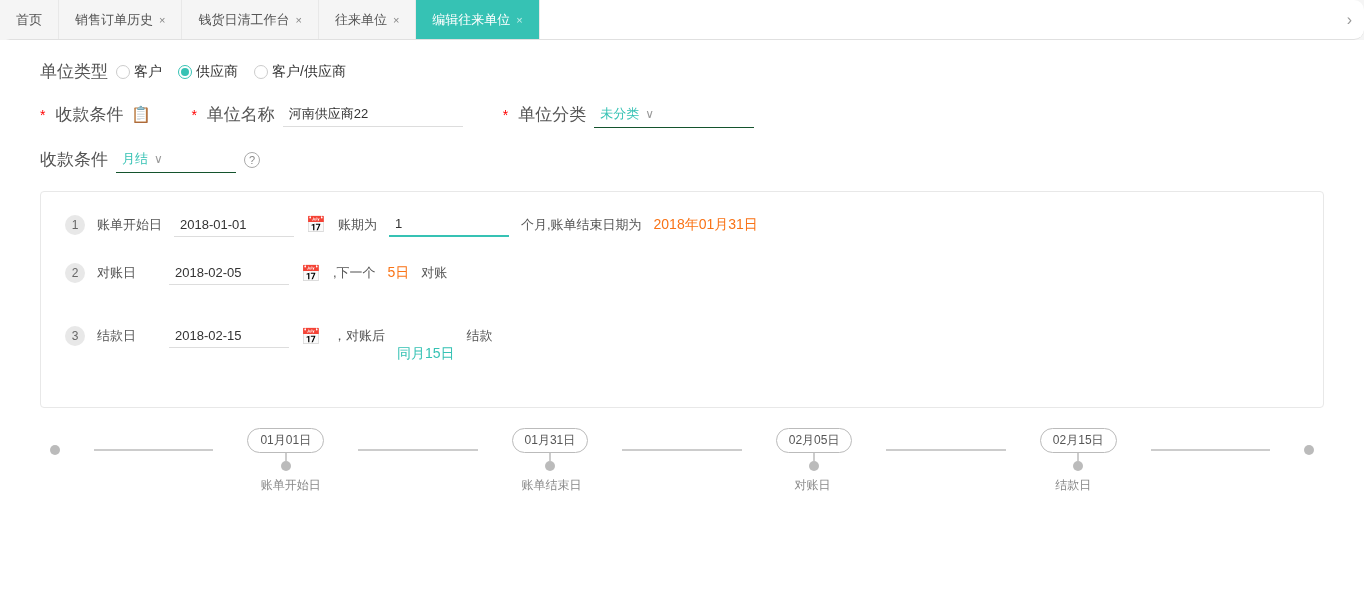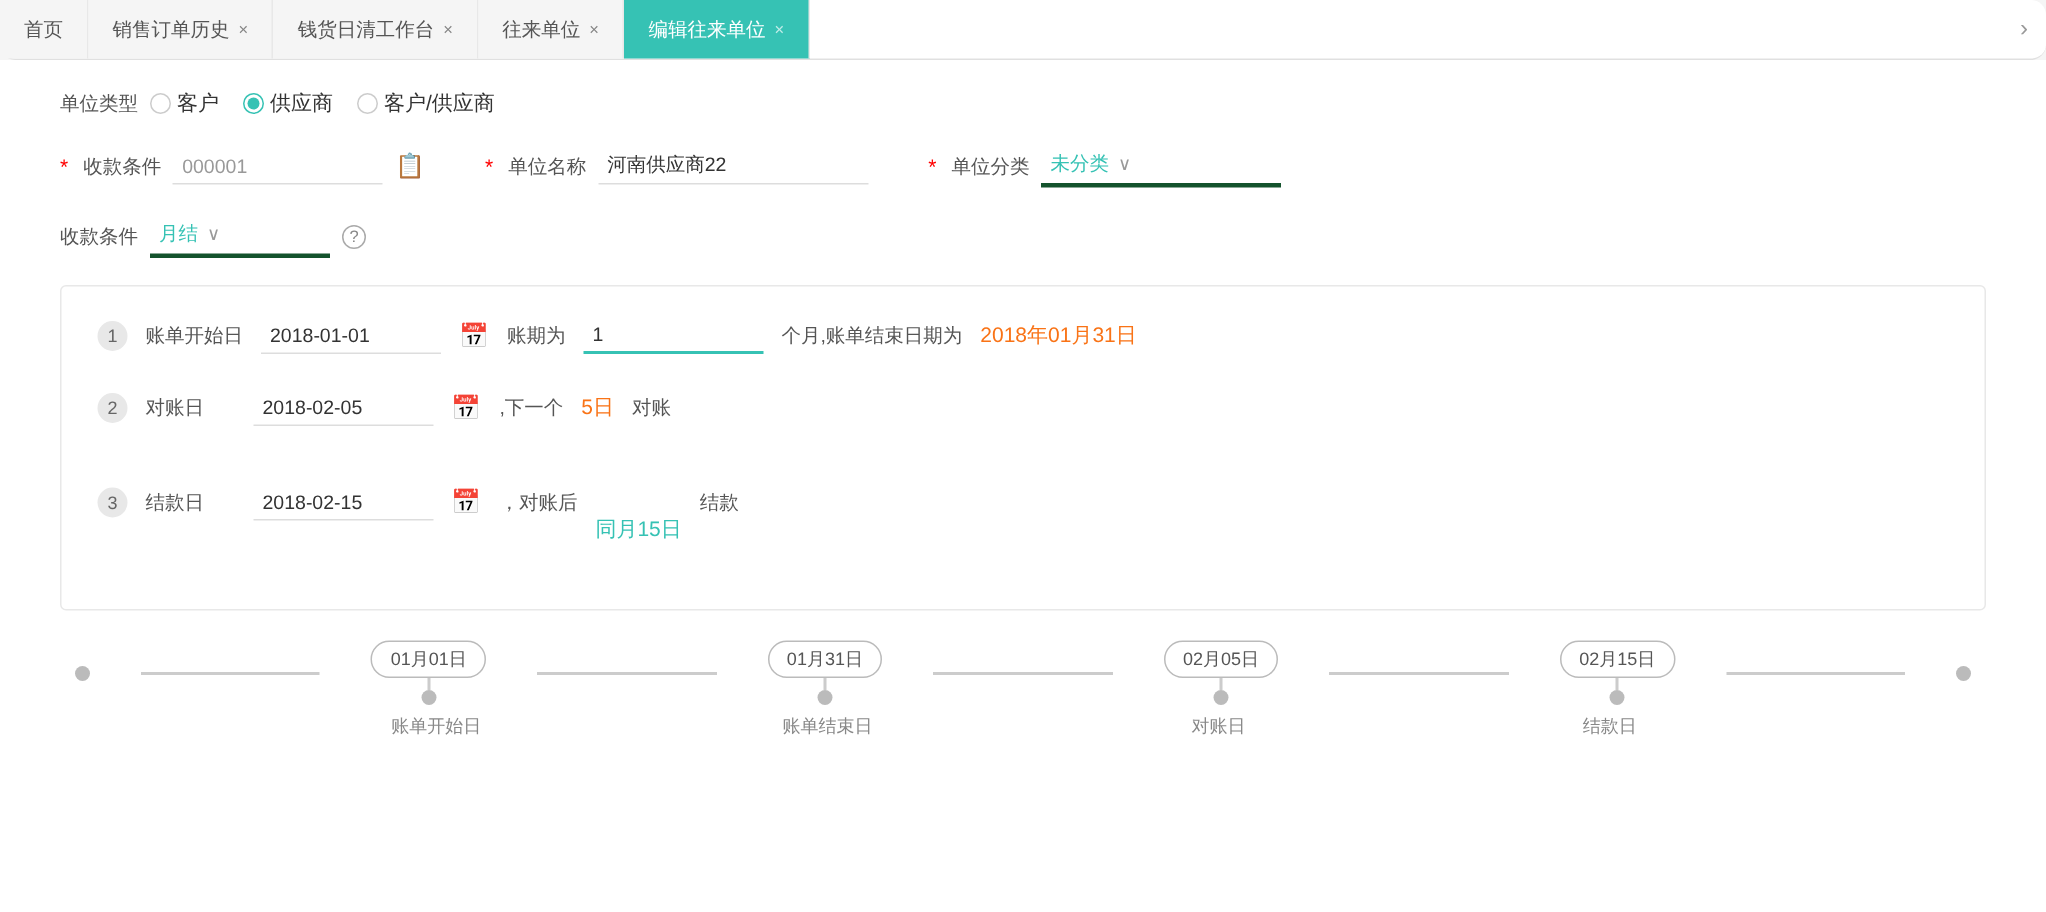--- a/index.html
+++ b/index.html
@@ -70,21 +70,21 @@
 
     .form-field {
       display: flex;
       align-items: center;
       gap: 8px;
     }
 
     .field-label {
       color: #555;
       white-space: nowrap;
-      font-size: 13px;
+      font-size: 17px;
     }
 
     .required-star {
       color: #f00;
       margin-right: 2px;
     }
 
     
     .radio-group {
       display: flex;
@@ -142,21 +142,21 @@
     .calendar-icon {
       color: #36c2b4;
       cursor: pointer;
       font-size: 16px;
     }
 
     
     .dropdown-field {
       display: flex;
       align-items: center;
-      border-bottom: 3px solid #14532d;
+      border-bottom: 1px solid #14532d;
       padding: 4px 6px;
       min-width: 120px;
       cursor: pointer;
       gap: 6px;
     }
     .dropdown-value {
       color: #36c2b4;
       font-size: 13px;
     }
     .dropdown-arrow {
@@ -316,21 +316,20 @@
           <span>客户/供应商</span>
         </div>
       </div>
     </div>
   </div>
 
   <div class="form-row" style="gap:40px;">
     <div class="form-field">
       <span class="required-star">*</span>
       <span class="field-label">收款条件</span>
-      <input type="text" class="text-input unit-code-input" value="000001" style="">
       <span class="calendar-icon">📋</span>
     </div>
     <div class="form-field">
       <span class="required-star">*</span>
       <span class="field-label">单位名称</span>
       <input type="text" class="text-input unit-name-input" value="河南供应商22" style="">
     </div>
     <div class="form-field">
       <span class="required-star">*</span>
       <span class="field-label">单位分类</span>

